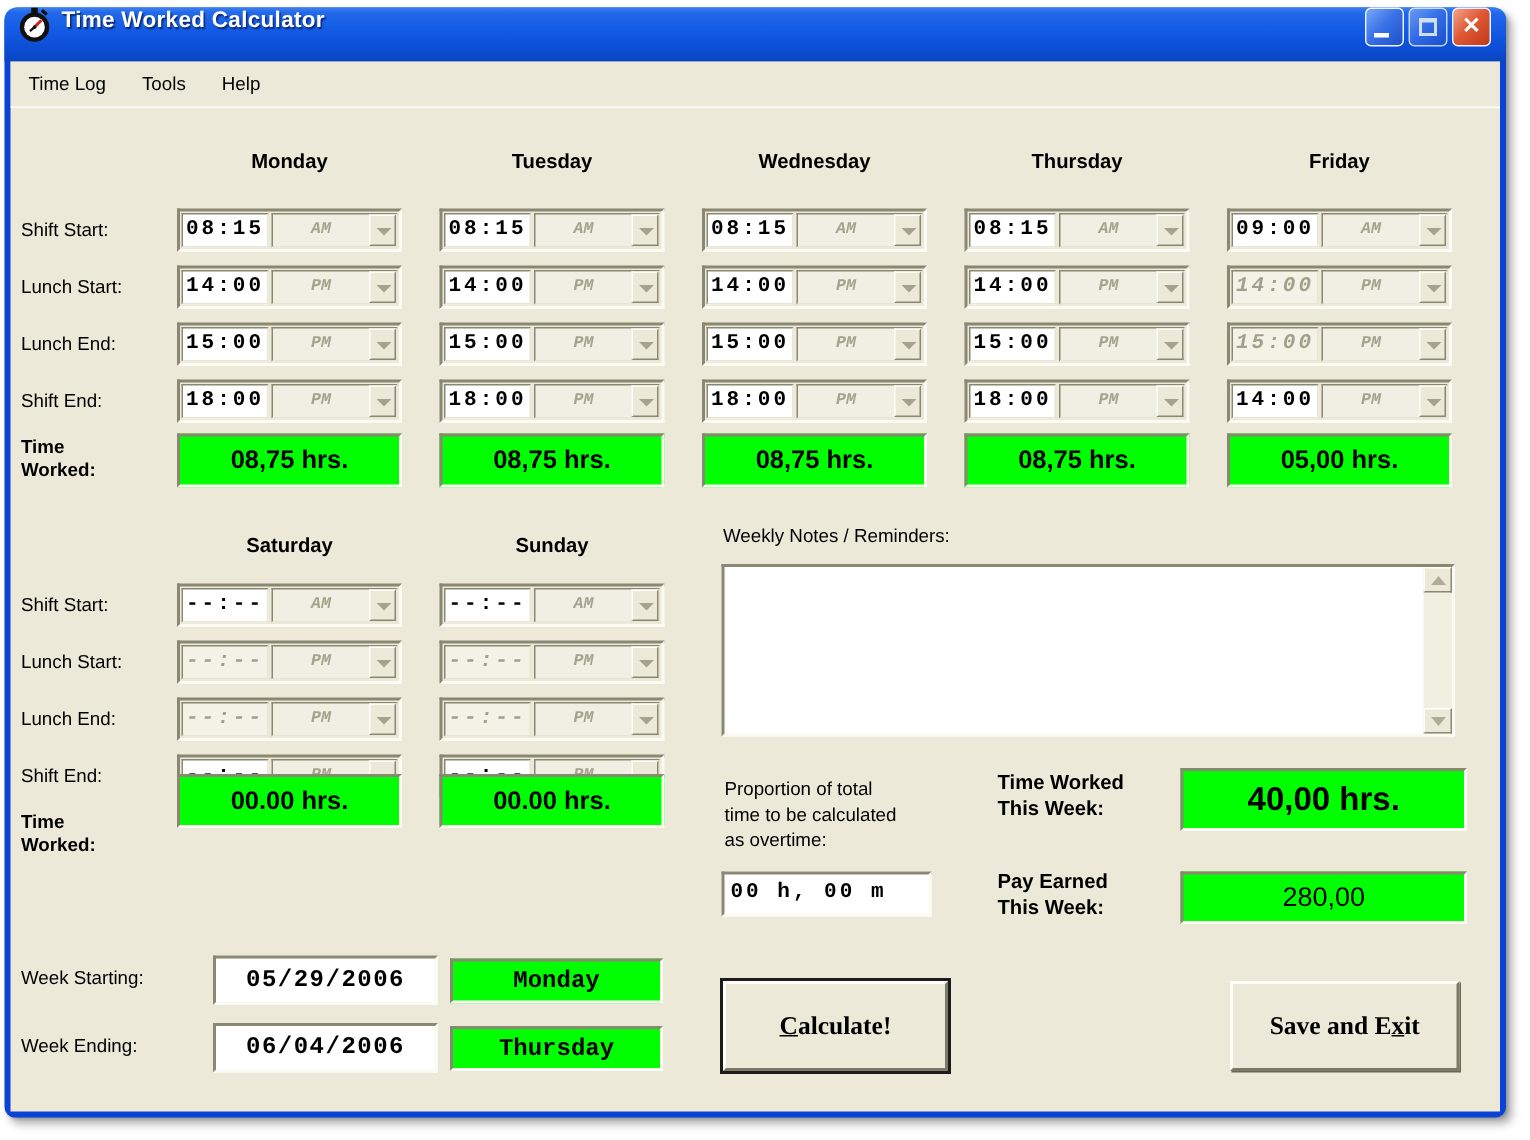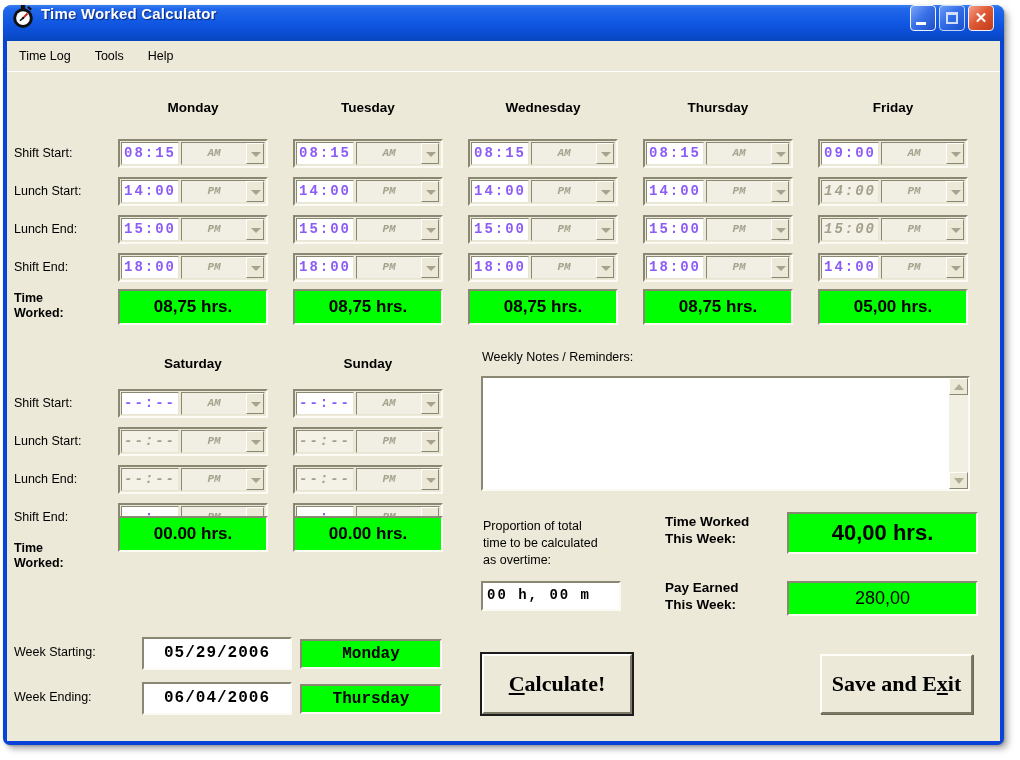--- a/index.html
+++ b/index.html
@@ -54,21 +54,21 @@
   .r0b{top:317px;} .r1b{top:355px;} .r2b{top:393px;} .r3b{top:431px;}
   .tgroup{
     position:absolute;width:150px;height:29px;box-sizing:border-box;
     border:2px solid;border-color:#8a8772 #fbfaf3 #fbfaf3 #8a8772;
     background:#ece9d8;display:flex;gap:2px;padding:1px;
   }
   .tval{
     flex:1.15;background:#fff;box-sizing:border-box;
     border:1px solid;border-color:#8a8772 #e8e5d4 #e8e5d4 #8a8772;
     font-family:"Liberation Mono", monospace;font-weight:bold;font-size:14px;
-    letter-spacing:2px;text-align:center;line-height:21px;color:#8b5cf6;
+    letter-spacing:2px;text-align:center;line-height:21px;color:#000000;
   }
   .tval.dim{color:#a39f8b;font-style:italic;background:#f4f2e6;}
   .combo{
     width:84px;box-sizing:border-box;display:flex;background:#f1efe3;
     border:1px solid;border-color:#8a8772 #e8e5d4 #e8e5d4 #8a8772;
   }
   .mer{
     flex:1;text-align:center;line-height:21px;color:#a5a28e;
     font-family:"Liberation Mono", monospace;font-style:italic;font-weight:bold;font-size:11px;
   }
@@ -156,21 +156,21 @@
     font-family:"Liberation Mono", monospace;font-weight:bold;font-size:16px;
     text-align:center;line-height:26px;
   }
   .dn1{top:567px;} .dn2{top:612px;}
 
   
   .btn{
     position:absolute;top:582px;height:60px;box-sizing:border-box;background:#ece9d8;
     border:2px solid;border-color:#fffef9 #7c7a66 #7c7a66 #fffef9;
     box-shadow:1px 1px 0 #6a6852;
-    font-family:"Liberation Serif", serif;font-weight:bold;font-size:22px;
+    font-family:"Liberation Serif", serif;font-weight:bold;font-size:17px;
     text-align:center;display:flex;align-items:center;justify-content:center;
   }
   .btn.default{box-shadow:0 0 0 2px #1c1c1c;}
   .bcalc{left:475px;width:150px;}
   .bclear{left:644px;width:150px;}
   .bsave{left:813px;width:153px;}
 </style>
 </head>
 <body>
 

